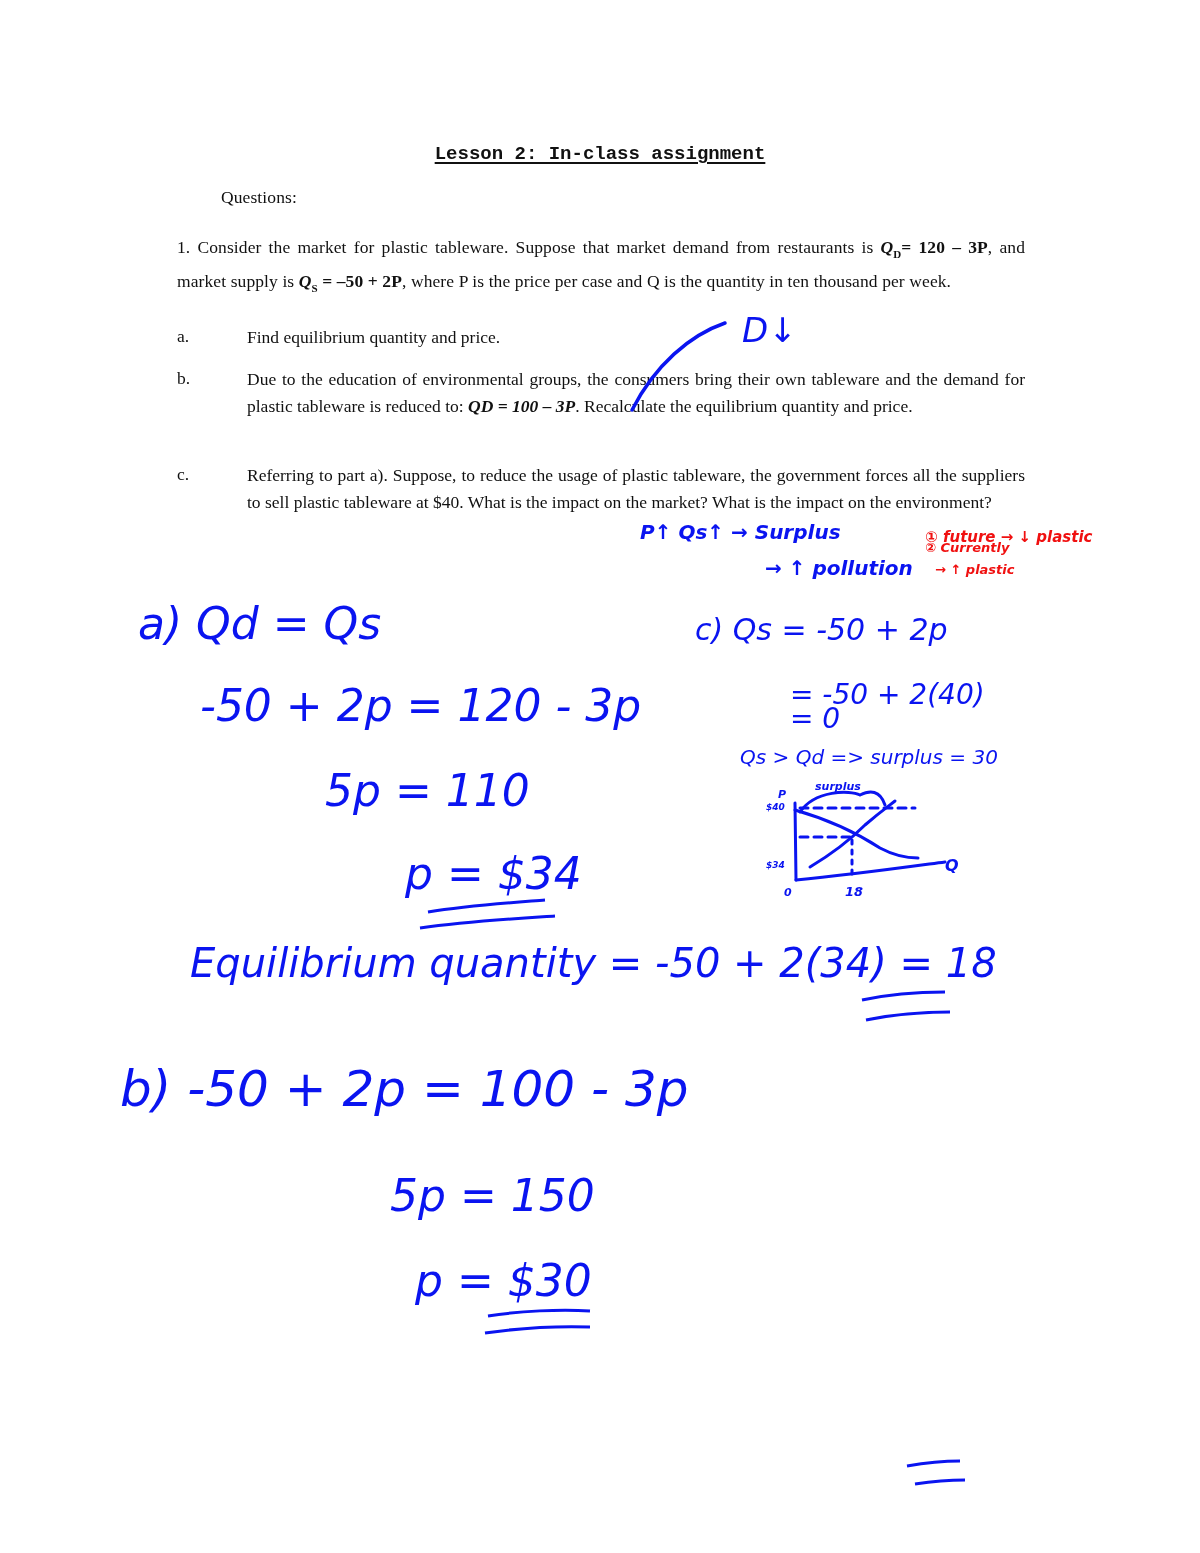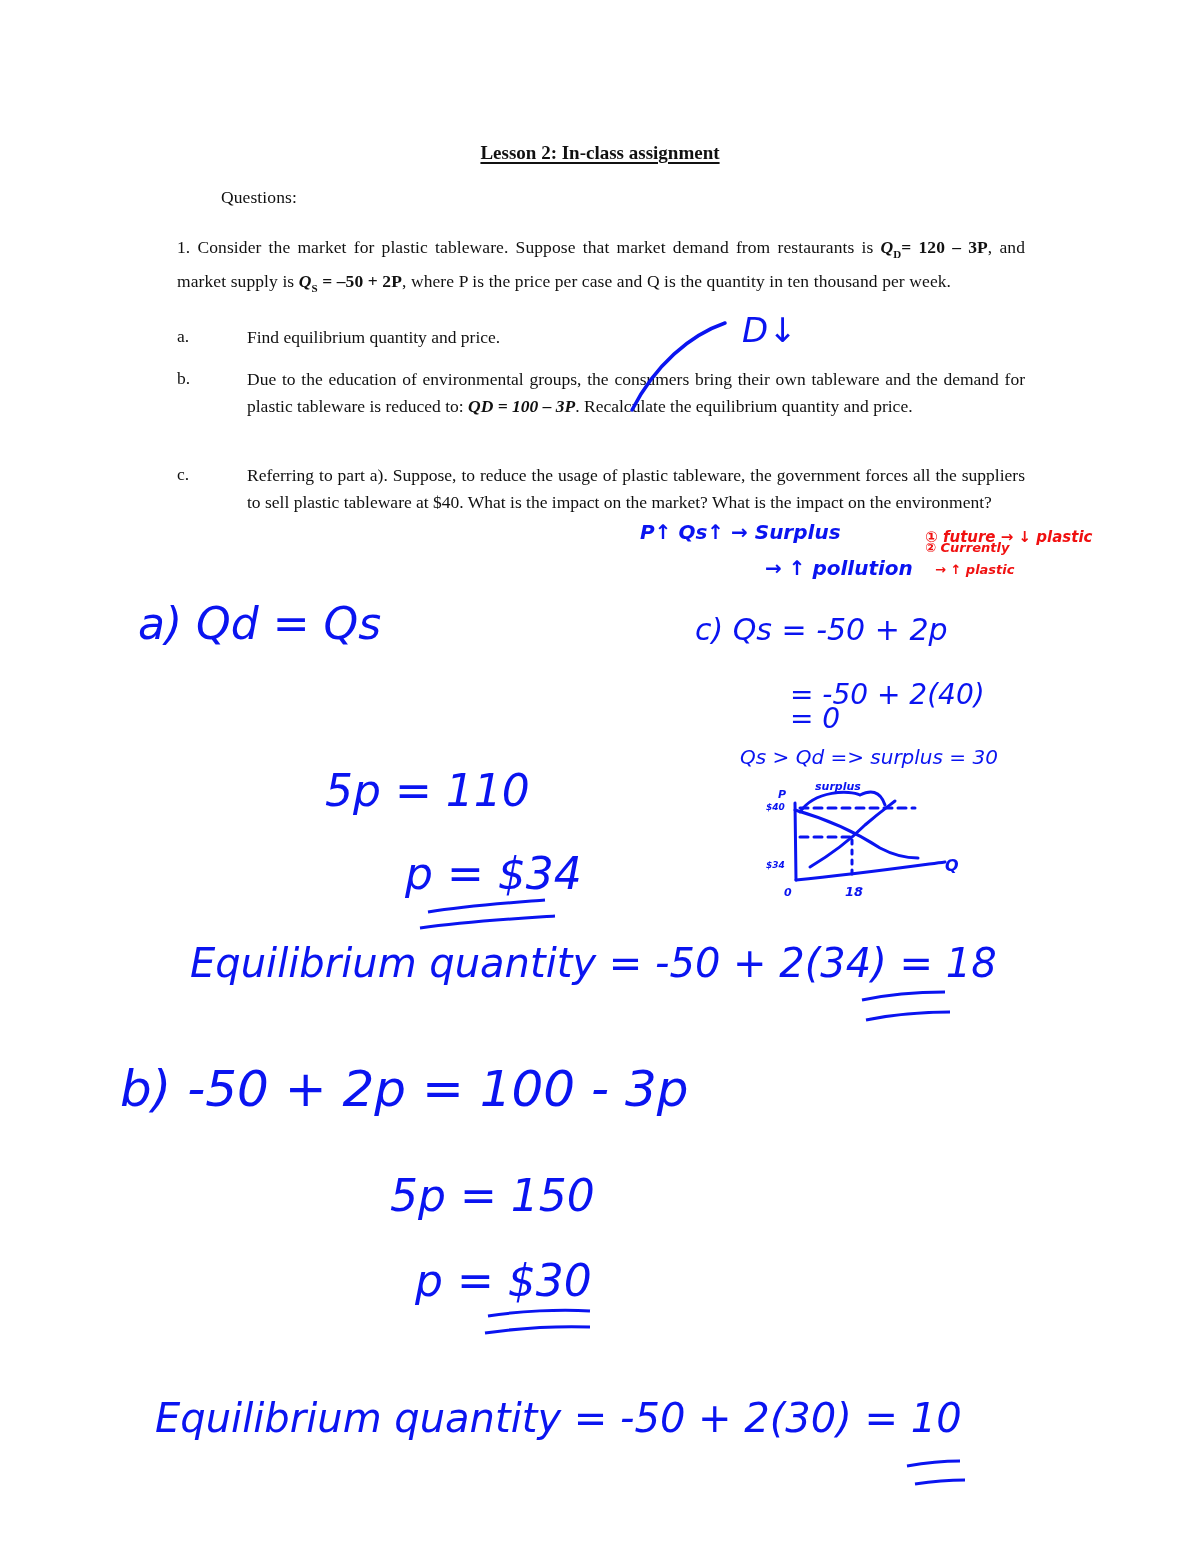--- a/index.html
+++ b/index.html
@@ -1,19 +1,19 @@
 <!DOCTYPE html>
 <html><head>
   <meta charset="utf-8">
   <style>
     html, body { margin: 0; padding: 0; background: #ffffff; }
     body { width: 1200px; height: 1553px; position: relative; overflow: hidden; font-family: "Liberation Serif", "DejaVu Serif", serif; color: #111; }
     .page { position: absolute; left: 0; top: 0; width: 1200px; height: 1553px; }
     .title { position: absolute; left: 0; width: 1200px; top: 142px; text-align: center; font-weight: bold; font-size: 19px; }
-    .title span { text-decoration: underline; text-underline-offset: 3px; text-decoration-thickness: 1.5px; }
+    .title span { text-decoration: underline; text-underline-offset: 3px; text-decoration-thickness: 1.5px; font-family: Liberation Mono, monospace; }
     .para { position: absolute; font-size: 17.5px; line-height: 27px; letter-spacing: 0.1px; }
     .questions { left: 177px; top: 184px; margin-left: 44px; }
     .q1 { left: 177px; top: 234px; width: 848px; text-align: justify; }
     .label { position: absolute; font-size: 17.5px; }
     .item-text { position: absolute; left: 247px; width: 778px; font-size: 17.5px; line-height: 27px; text-align: justify; }
     .hw { position: absolute; font-family: "DejaVu Sans", sans-serif; color: #0a14f0; font-style: italic; white-space: nowrap; }
     .hw-red { color: #f01010; font-weight: bold; font-style: italic; }
     svg.overlay { position: absolute; left: 0; top: 0; pointer-events: none; }
   </style>
 </head>
@@ -68,35 +68,35 @@
   </svg>
 
   <div class="hw" style="left:742px; top:310px; font-size:34px;">D↓</div>
   <div class="hw" style="left:640px; top:520px; font-size:20px; font-weight:bold;">P↑ Qs↑ → Surplus</div>
   <div class="hw" style="left:765px; top:556px; font-size:20px; font-weight:bold;">→ ↑ pollution</div>
   <div class="hw hw-red" style="left:925px; top:512px; font-size:15px;margin-top:16px;">① future → ↓ plastic</div>
   <div class="hw hw-red" style="left:925px; top:540px; font-size:13px;">② Currently</div>
   <div class="hw hw-red" style="left:935px; top:562px; font-size:13px;">→ ↑ plastic</div>
 
   <div class="hw" style="left:138px; top:598px; font-size:44px;">a) Qd = Qs</div>
+  <div class="hw" style="left:200px; top:680px; font-size:44px;">-50 + 2p = 120 - 3p</div>
   <div class="hw" style="left:325px; top:765px; font-size:44px;">5p = 110</div>
   <div class="hw" style="left:357px; top:848px; font-size:44px;margin-left:48px;">p = $34</div>
   <div class="hw" style="left:190px; top:940px; font-size:40px;">Equilibrium quantity = -50 + 2(34) = 18</div>
 
   <div class="hw" style="left:695px; top:612px; font-size:30px;">c) Qs = -50 + 2p</div>
   <div class="hw" style="left:790px; top:662px; font-size:28px;margin-top:16px;">= -50 + 2(40)</div>
   <div class="hw" style="left:790px; top:702px; font-size:28px;">= 0</div>
   <div class="hw" style="left:740px; top:745px; font-size:20px; font-weight:normal;">Qs &gt; Qd =&gt; surplus = 30</div>
 
   <div class="hw" style="left:778px; top:788px; font-size:11px; font-weight:bold;">P</div>
   <div class="hw" style="left:815px; top:780px; font-size:11px; font-weight:bold;">surplus</div>
   <div class="hw" style="left:766px; top:802px; font-size:9px; font-weight:bold;">$40</div>
   <div class="hw" style="left:766px; top:860px; font-size:9px; font-weight:bold;">$34</div>
   <div class="hw" style="left:945px; top:856px; font-size:16px; font-weight:bold;">Q</div>
   <div class="hw" style="left:845px; top:884px; font-size:13px; font-weight:bold;">18</div>
   <div class="hw" style="left:784px; top:886px; font-size:11px; font-weight:bold;">0</div>
 
   <div class="hw" style="left:120px; top:1060px; font-size:50px;">b) -50 + 2p = 100 - 3p</div>
   <div class="hw" style="left:390px; top:1170px; font-size:44px;">5p = 150</div>
   <div class="hw" style="left:415px; top:1255px; font-size:44px;">p = $30</div>
-  <div class="hw" style="left:155px; top:1395px; font-size:40px;">Equilibrium quantity = -50 + 2(30) = 10</div>
 
 </div>
 
 </body></html>

